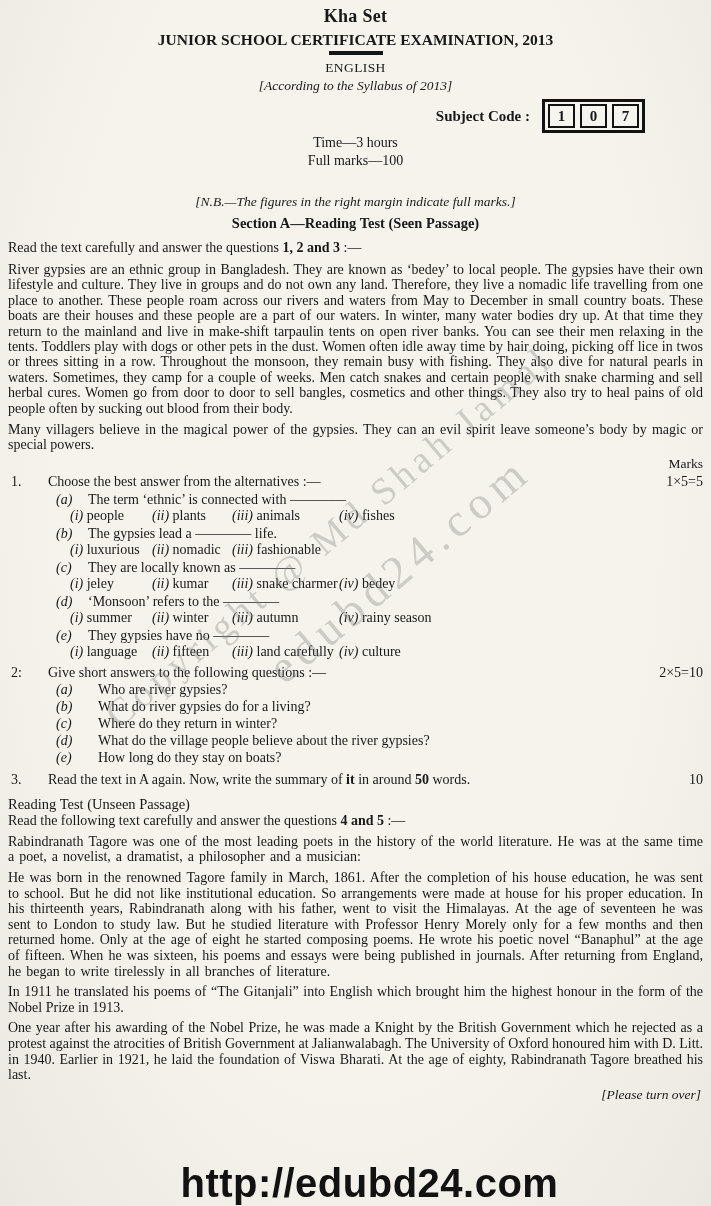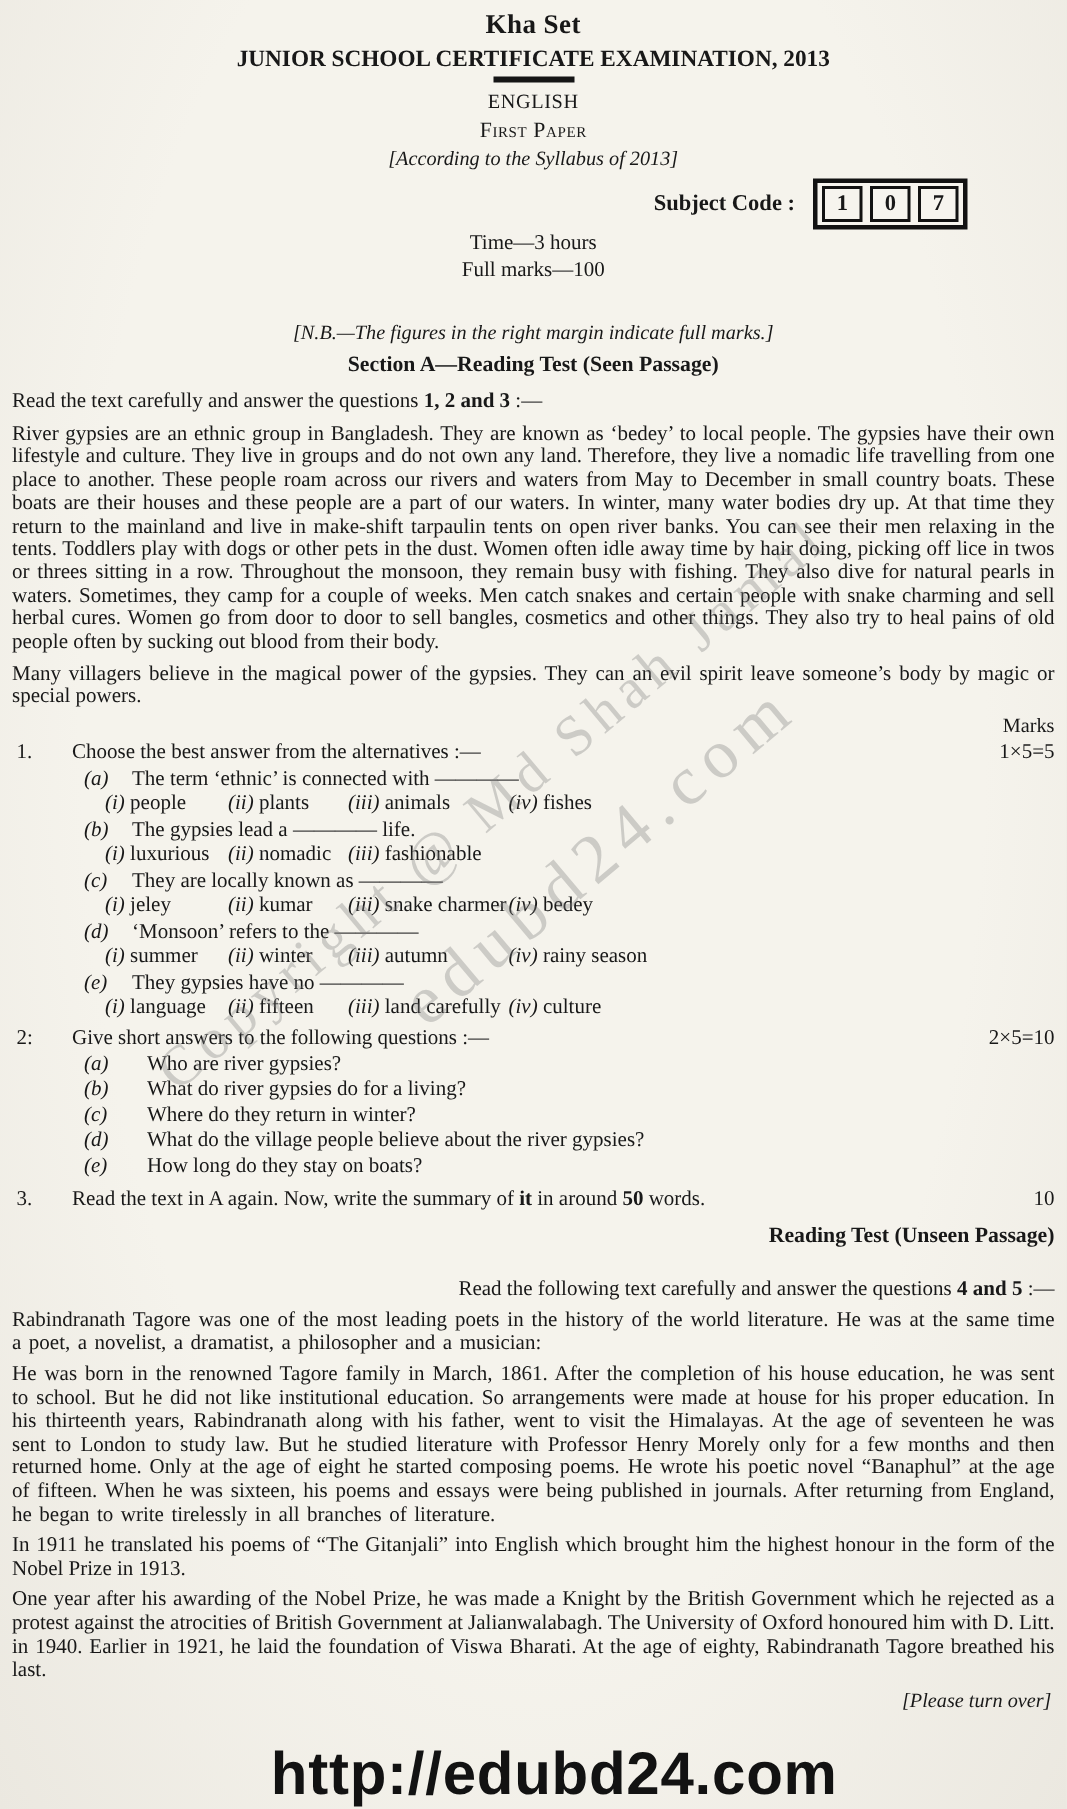--- a/index.html
+++ b/index.html
@@ -35,21 +35,21 @@
   .qmarks { width:64px; text-align:right; }
   .sub { margin-left:48px; margin-top:2px; font-size:14px; }
   .sub-head { display:flex; }
   .sub-label { width:32px; font-style:italic; }
   .opts { display:flex; margin-left:14px; }
   .opt { white-space:nowrap; }
   .opt1 { width:82px; } .opt2 { width:80px; } .opt3 { width:107px; } .opt4 { flex:1; }
   .rn { font-style:italic; }
   .q2item { display:flex; margin-left:48px; margin-top:1px; font-size:14px; }
   .q2label { width:42px; font-style:italic; }
-  .unseen-title { text-align:right; font-weight:bold; font-size:14.5px; margin-top:8px; }
+  .unseen-title { text-align:left; font-weight:normal; font-size:14.5px; margin-top:8px; }
   .upara { font-size:14px; line-height:15.6px; text-align:justify; margin-top:5px; }
   .upara.wide { word-spacing:1.5px; }
   .turnover { text-align:right; font-style:italic; font-size:13.5px; margin-top:4px; padding-right:2px; }
   .site-url {
     position:absolute; left:0; right:0; bottom:0; text-align:center;
     font-family:"Liberation Sans", sans-serif; font-weight:bold; font-size:40px;
     letter-spacing:0.5px; color:#121212;padding-left:28px;
   }
   
   .watermark {
@@ -64,21 +64,20 @@
 </style>
 </head>
 <body>
 
 <div class="page">
 
   <div class="kha">Kha Set</div>
   <div class="exam-title">JUNIOR SCHOOL CERTIFICATE EXAMINATION, 2013</div>
   <div class="title-underline"></div>
   <div class="subject">ENGLISH</div>
-  <div class="paper">First Paper</div>
   <div class="syllabus">[According to the Syllabus of 2013]</div>
 
   <div class="code-row">
     <span class="code-label">Subject Code :</span>
     <span class="code-box">
       <span class="code-cell">1</span>
       <span class="code-cell">0</span>
       <span class="code-cell">7</span>
     </span>
   </div>
@@ -191,21 +190,21 @@
       <span>How long do they stay on boats?</span>
     </div>
 
   <div class="qrow" style="margin-top:6px;">
     <span class="qnum">3.</span>
     <span class="qtext"><span>Read the text in A again. Now, write the summary of </span><b>it</b><span> in around </span><b>50</b><span> words.</span></span>
     <span class="qmarks">10</span>
   </div>
 
   <div class="unseen-title">Reading Test (Unseen Passage)</div>
-  <div class="instr" style="margin-top:19px;text-align:right;"><span>Read the following text carefully and answer the questions </span><b>4 and 5</b><span> :—</span></div>
+  <div class="instr" style="margin-top:0;"><span>Read the following text carefully and answer the questions </span><b>4 and 5</b><span> :—</span></div>
 
   <div class="upara wide">Rabindranath Tagore was one of the most leading poets in the history of the world literature. He was at the same time a poet, a novelist, a dramatist, a philosopher and a musician:</div>
   <div class="upara wide">He was born in the renowned Tagore family in March, 1861. After the completion of his house education, he was sent to school. But he did not like institutional education. So arrangements were made at house for his proper education. In his thirteenth years, Rabindranath along with his father, went to visit the Himalayas. At the age of seventeen he was sent to London to study law. But he studied literature with Professor Henry Morely only for a few months and then returned home. Only at the age of eight he started composing poems. He wrote his poetic novel “Banaphul” at the age of fifteen. When he was sixteen, his poems and essays were being published in journals. After returning from England, he began to write tirelessly in all branches of literature.</div>
   <div class="upara">In 1911 he translated his poems of “The Gitanjali” into English which brought him the highest honour in the form of the Nobel Prize in 1913.</div>
   <div class="upara">One year after his awarding of the Nobel Prize, he was made a Knight by the British Government which he rejected as a protest against the atrocities of British Government at Jalianwalabagh. The University of Oxford honoured him with D. Litt. in 1940. Earlier in 1921, he laid the foundation of Viswa Bharati. At the age of eighty, Rabindranath Tagore breathed his last.</div>
 
   <div class="turnover">[Please turn over]</div>
   <div class="site-url">http://edubd24.com</div>
 
   <div class="watermark">

